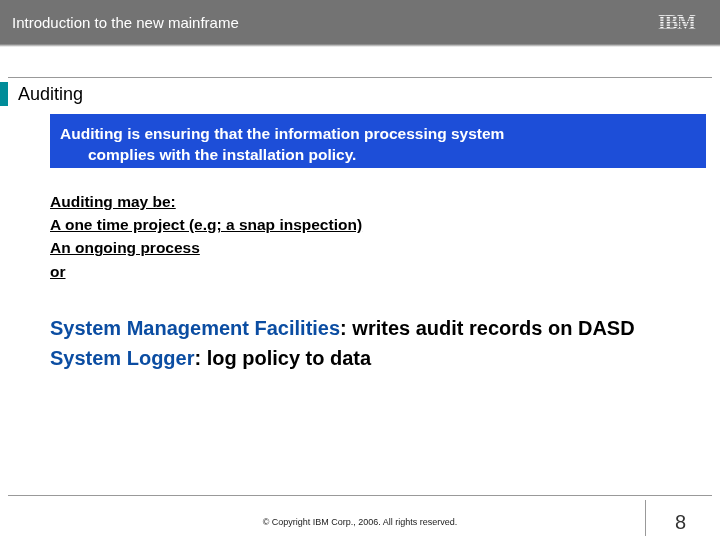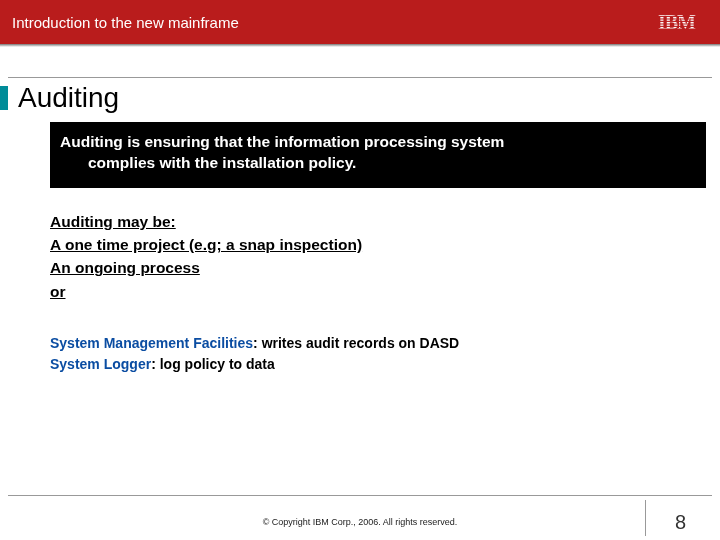--- a/index.html
+++ b/index.html
@@ -6,21 +6,21 @@
   body {
     width: 720px;
     height: 540px;
     font-family: Arial, Helvetica, sans-serif;
     background: #fff;
     position: relative;
     overflow: hidden;
   }
   .header {
     height: 44px;
-    background: #b91c1c;
+    background: #737373;
     display: flex;
     align-items: center;
     justify-content: space-between;
     padding: 0 14px 0 12px;
   }
   .header-title {
     color: #fff;
     font-size: 15px;
     font-weight: 400;
   }
@@ -49,45 +49,45 @@
     margin-top: 4px;
     padding-left: 0;
   }
   .teal-bar {
     width: 8px;
     height: 24px;
     background: #008c99;
     margin-right: 10px;
   }
   .page-title {
-    font-size: 28px;
+    font-size: 18px;
     font-weight: 400;
     color: #000;
   }
   .teal-box {
-    background: #000000;
+    background: #1d4ed8;
     color: #fff;
     margin: 8px 14px 0 50px;
-    padding: 10px 16px 14px 10px;
+    padding: 10px 16px 2px 10px;
     font-size: 15.5px;
     font-weight: bold;
     line-height: 1.35;
   }
   .teal-box .indent { padding-left: 28px; display: block; }
   .body-block {
     margin: 22px 14px 0 50px;
     font-size: 15.5px;
     font-weight: bold;
     color: #000;
     line-height: 1.5;
     text-decoration: underline;
   }
   .smf-block {
     margin: 30px 14px 0 50px;
-    font-size: 14px;
+    font-size: 20px;
     font-weight: bold;
     line-height: 1.5;
   }
   .blue { color: #0b4da2; }
   .footer-line {
     position: absolute;
     left: 8px; right: 8px;
     bottom: 44px;
     height: 1px;
     background: #999;

